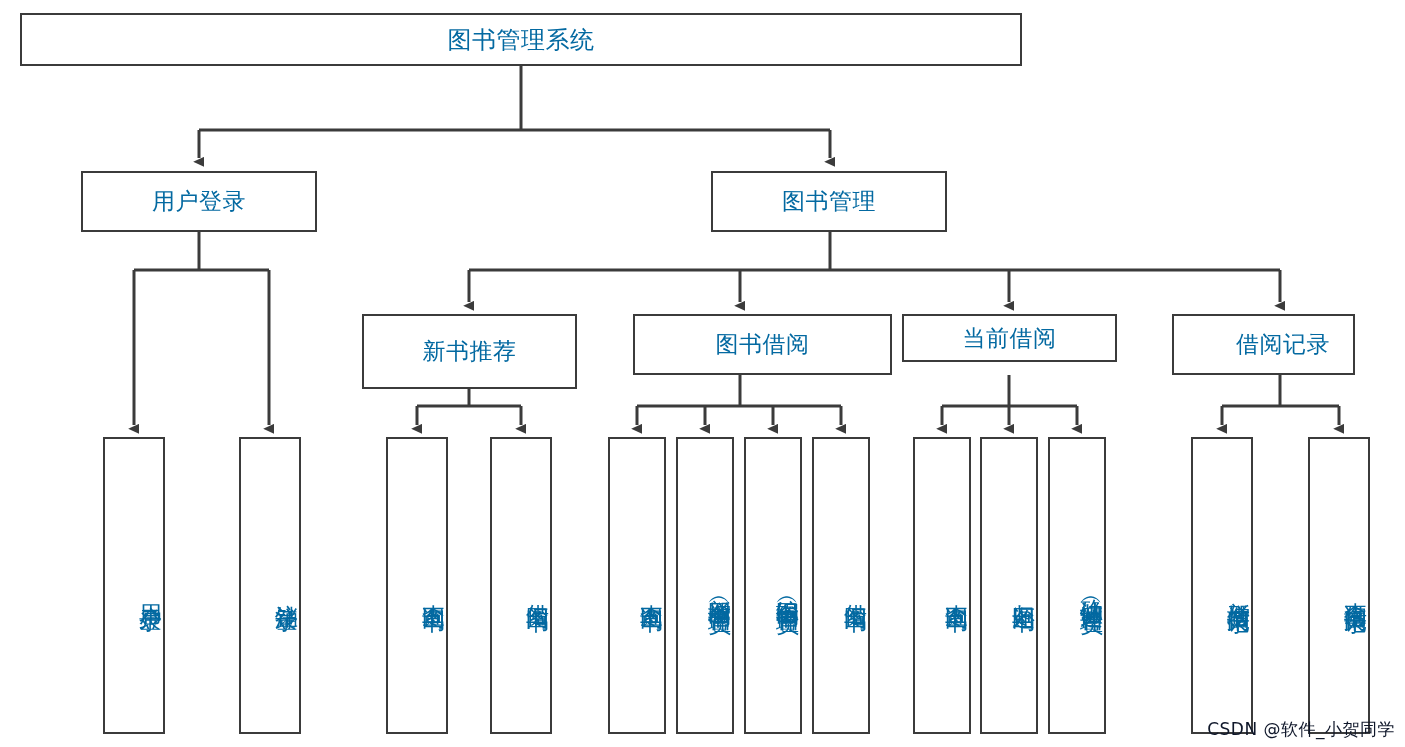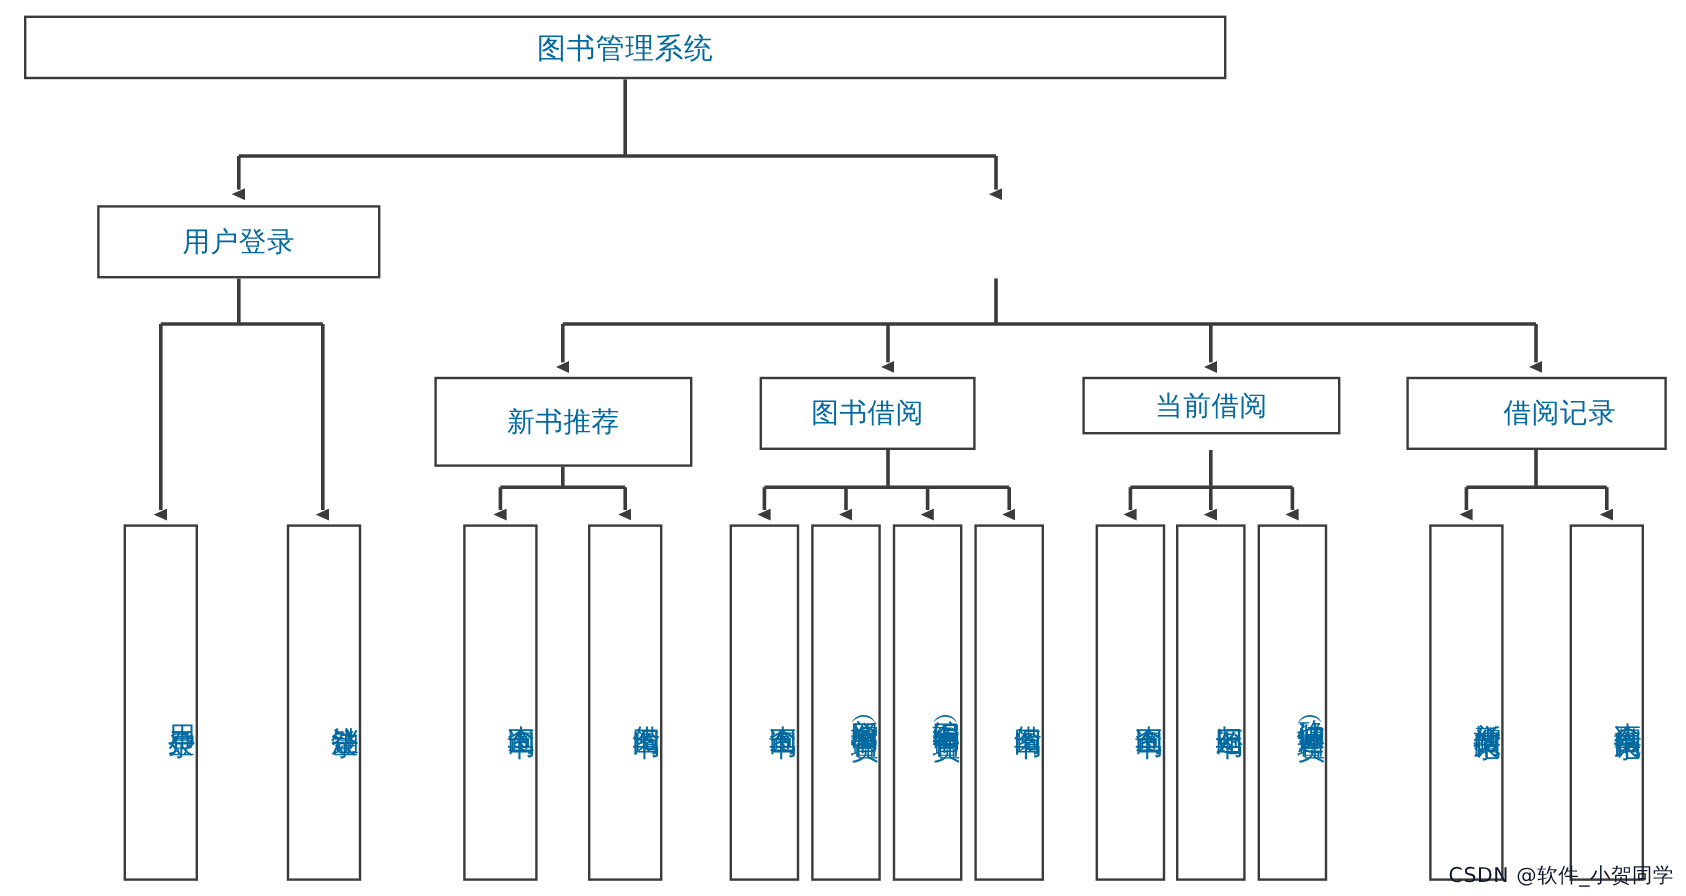--- a/index.html
+++ b/index.html
@@ -121,31 +121,34 @@
     </g>
   </svg>
 
   <div class="node horiz title" style="left:20px; top:13px; width:1002px; height:53px;">
     <span class="label">图书管理系统</span>
   </div>
 
   <div class="node horiz" style="left:81px; top:171px; width:236px; height:61px;">
     <span class="label">用户登录</span>
   </div>
+  <div class="node horiz" style="left:711px; top:171px; width:236px; height:61px;">
+    <span class="label">图书管理</span>
+  </div>
 
   <div class="node horiz" style="left:362px; top:314px; width:215px; height:75px;">
     <span class="label">新书推荐</span>
   </div>
-  <div class="node horiz" style="left:633px; top:314px; width:180px; height:61px;">
+  <div class="node horiz" style="left:633px; top:314px; width:259px; height:61px;">
     <span class="label">图书借阅</span>
   </div>
   <div class="node horiz" style="left:902px; top:314px; width:215px; height:48px;">
     <span class="label">当前借阅</span>
   </div>
-  <div class="node horiz" style="left:1172px; top:314px; width:217px; height:61px;padding-left:39px;">
+  <div class="node horiz" style="left:1172px; top:314px; width:183px; height:61px;padding-left:39px;">
     <span class="label">借阅记录</span>
   </div>
 
   <div class="node vert" style="left:103px; top:437px; width:62px; height:297px;">
     <span class="label">用户登录</span>
   </div>
   <div class="node vert" style="left:239px; top:437px; width:62px; height:297px;">
     <span class="label">注销登录</span>
   </div>
 

